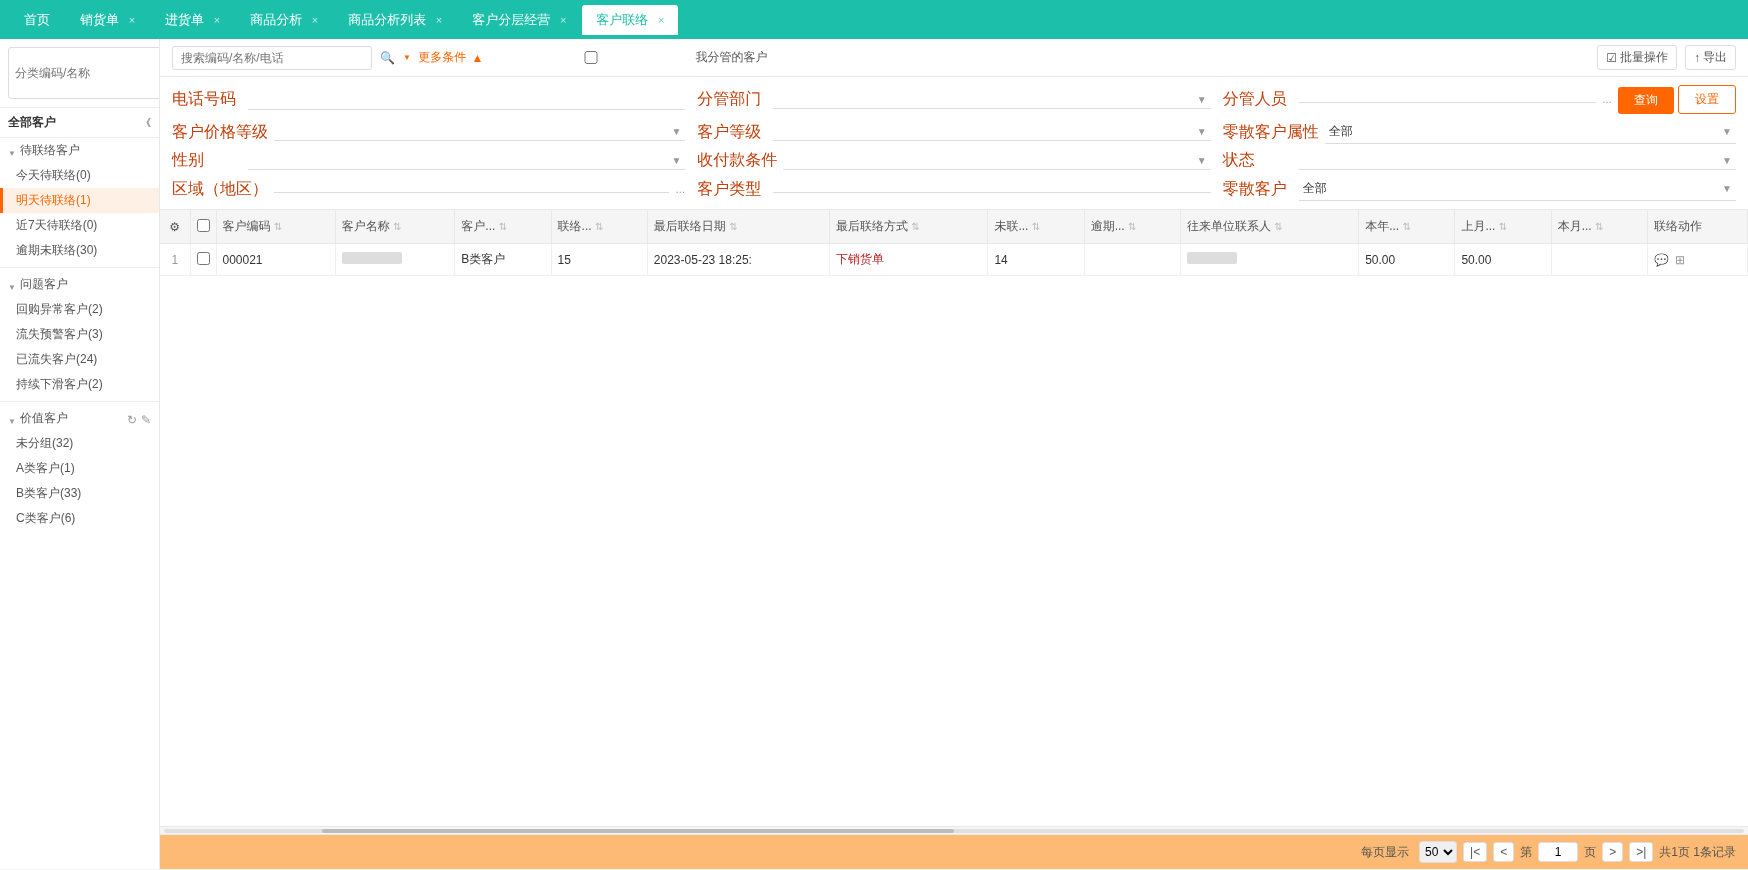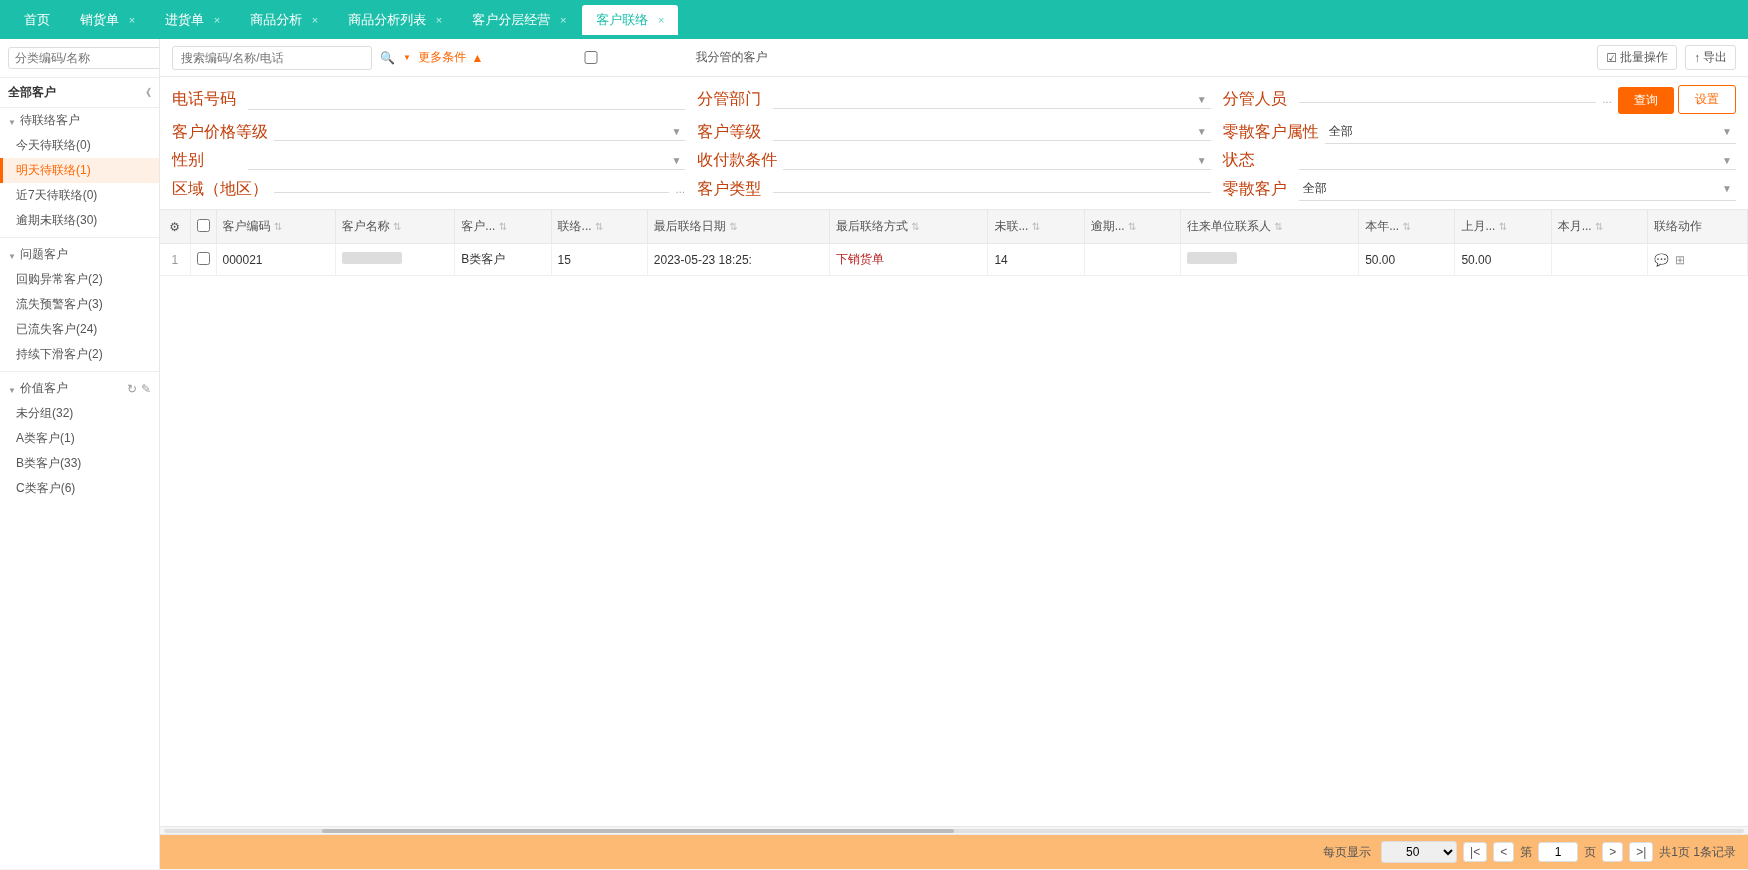--- a/index.html
+++ b/index.html
@@ -10,27 +10,27 @@
     .nav-item { color: #fff; padding: 6px 14px; cursor: pointer; font-size: 13px; border-radius: 3px 3px 0 0; white-space: nowrap; }
     .nav-item.active { background: #fff; color: #1bbfaa; }
     .nav-item .close-x { margin-left: 6px; opacity: 0.7; font-size: 11px; }
 
     
     .main-layout { display: flex; height: calc(870px - 40px); }
 
     
     .sidebar { width: 160px; background: #fff; border-right: 1px solid #e8e8e8; overflow-y: auto; flex-shrink: 0; }
     .sidebar-search { display: flex; align-items: center; padding: 8px; border-bottom: 1px solid #eee; }
-    .sidebar-search input { flex: 1; border: 1px solid #ddd; border-radius: 3px; padding: 3px 6px; font-size: 12px; outline: none; }
+    .sidebar-search input { flex: 1; border: 1px solid #ddd; border-radius: 3px; padding: 18px 6px; font-size: 12px; outline: none; }
     .sidebar-all { display: flex; align-items: center; padding: 6px 8px; font-weight: bold; color: #333; cursor: pointer; border-bottom: 1px solid #eee; }
     .sidebar-all .collapse-icon { margin-left: auto; color: #999; font-size: 10px; }
     .sidebar-item { padding: 4px 8px 4px 16px; cursor: pointer; color: #555; white-space: nowrap; overflow: hidden; text-overflow: ellipsis; }
     .sidebar-item.active { background: #fff0e6; color: #ff6600; border-left: 3px solid #ff6600; padding-left: 13px; }
     .sidebar-divider { height: 1px; background: #eee; margin: 4px 0; }
-    .sidebar-group-header { padding: 4px 8px; color: #555; font-size: 12px; cursor: pointer; display: flex; align-items: center; }
+    .sidebar-group-header { padding: 4px 8px; color: #555; font-size: 12px; cursor: pointer; display: flex; align-items: flex-end; }
     .sidebar-group-header .arrow { margin-right: 4px; color: #999; }
     .triangle-down::before { content: '▼'; font-size: 8px; }
 
     
     .content-area { flex: 1; display: flex; flex-direction: column; overflow: hidden; }
 
     
     .filter-bar { background: #fff; border-bottom: 1px solid #e8e8e8; padding: 6px 12px; display: flex; align-items: center; gap: 8px; }
     .filter-bar input { border: 1px solid #ddd; border-radius: 3px; padding: 4px 8px; font-size: 12px; width: 200px; outline: none; }
     .filter-search-icon { color: #ff6600; cursor: pointer; }
@@ -60,21 +60,21 @@
     thead th .sort-icon { color: #bbb; font-size: 10px; }
     tbody tr { border-bottom: 1px solid #f0f0f0; }
     tbody td { padding: 7px 6px; border-right: 1px solid #f0f0f0; white-space: nowrap; }
     .row-number { color: #999; text-align: center; }
     .link-text { color: #b91c1c; cursor: pointer; }
     .action-icons { display: flex; gap: 6px; color: #999; cursor: pointer; }
 
     
     .pagination { display: flex; align-items: center; justify-content: flex-end; padding: 6px 12px; background: #fdba74; border-top: 1px solid #e8e8e8; gap: 6px; font-size: 12px; color: #555; }
     .page-label { margin-right: 4px; }
-    .page-select { border: 1px solid #ddd; border-radius: 3px; padding: 2px 20px; font-size: 12px; }
+    .page-select { border: 1px solid #ddd; border-radius: 3px; padding: 2px 1px; font-size: 12px; }
     .page-btn { border: 1px solid #ddd; border-radius: 3px; padding: 2px 6px; cursor: pointer; background: #fff; color: #555; font-size: 12px; }
     .page-input { border: 1px solid #ddd; border-radius: 3px; padding: 2px 4px; width: 40px; text-align: center; font-size: 12px; }
     .scrollbar-area { height: 8px; background: #f5f5f5; border-top: 1px solid #e8e8e8; display: flex; align-items: center; padding: 0 4px; }
     .scrollbar-track { flex: 1; height: 4px; background: #e0e0e0; border-radius: 2px; }
     .scrollbar-thumb { width: 40%; height: 4px; background: #bbb; border-radius: 2px; margin-left: 10%; }
     .gear-col { width: 30px; text-align: center; }
     .checkbox-col { width: 24px; text-align: center; }
   </style>
 </head>
 <body>

